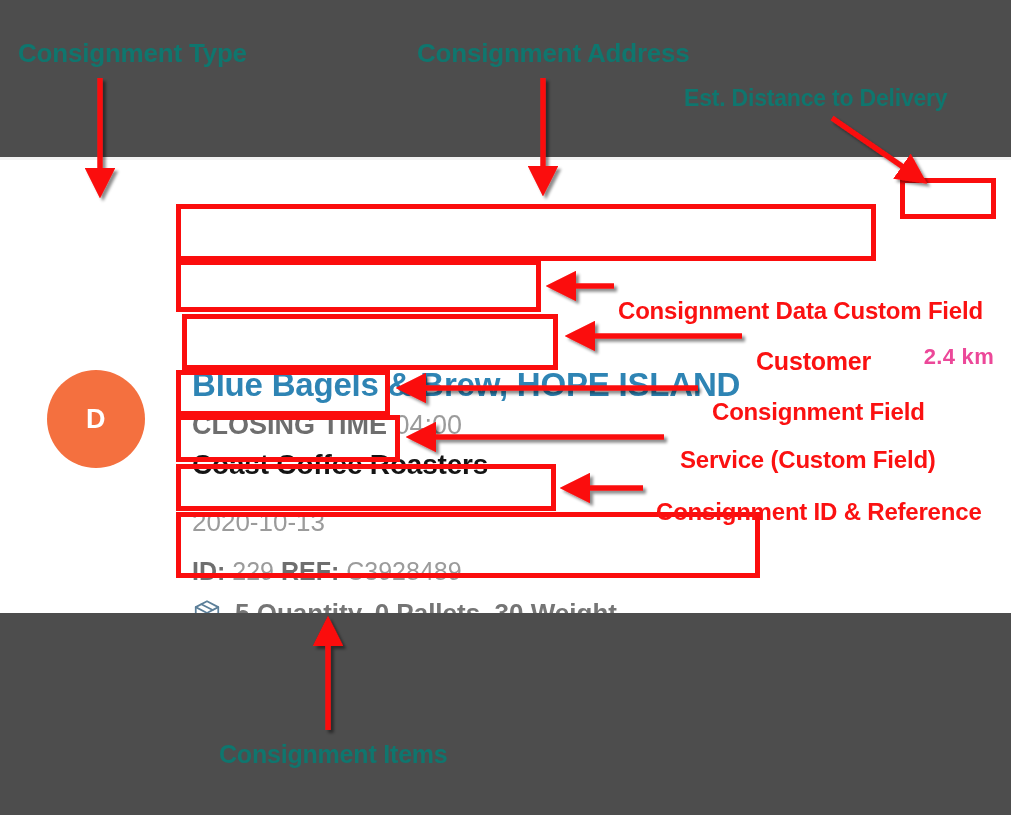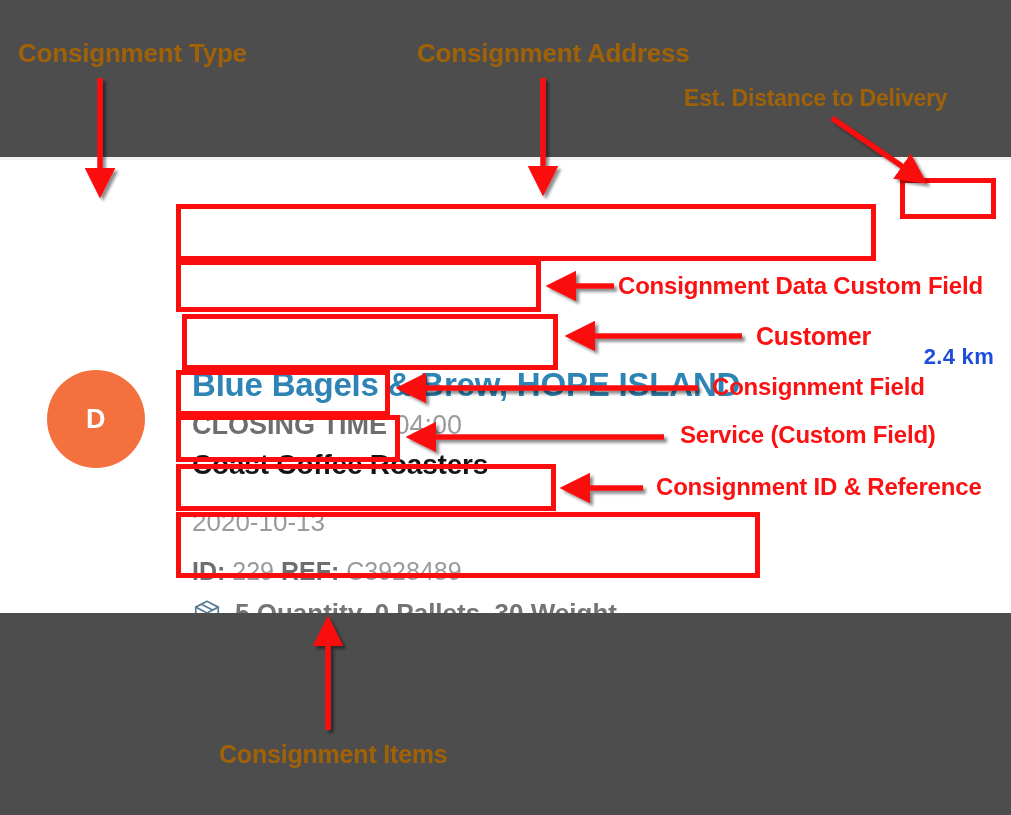--- a/index.html
+++ b/index.html
@@ -69,21 +69,21 @@
     letter-spacing: 0.5px;
   }
 
   
   #distance-badge {
     position: absolute;
     right: 17px;
     top: 184px;
     font-size: 22px;
     font-weight: bold;
-    color: #1d4ed8;
+    color: #ec4899;
     letter-spacing: 0.3px;
   }
 
   
   #detail-col {
     position: absolute;
     left: 192px;
     top: 208px;
     width: 700px;
   }
@@ -149,26 +149,26 @@
     position: absolute;
     border: 5px solid #fb0d0d;
     box-sizing: border-box;
     pointer-events: none;
     background: transparent;
   }
 
   
   .anno {
     position: absolute;
-    color: #a16207;
+    color: #0f766e;
     font-weight: bold;
     white-space: nowrap;
     letter-spacing: -0.2px;
   }
-  .anno.onlight { color: #fb1111; }
+  .anno.onlight { color: #fb1111; margin-top: 25px; }
 
   
   #arrows {
     position: absolute;
     left: 0; top: 0;
     width: 1011px; height: 815px;
     pointer-events: none;
   }
 </style>
 </head>

